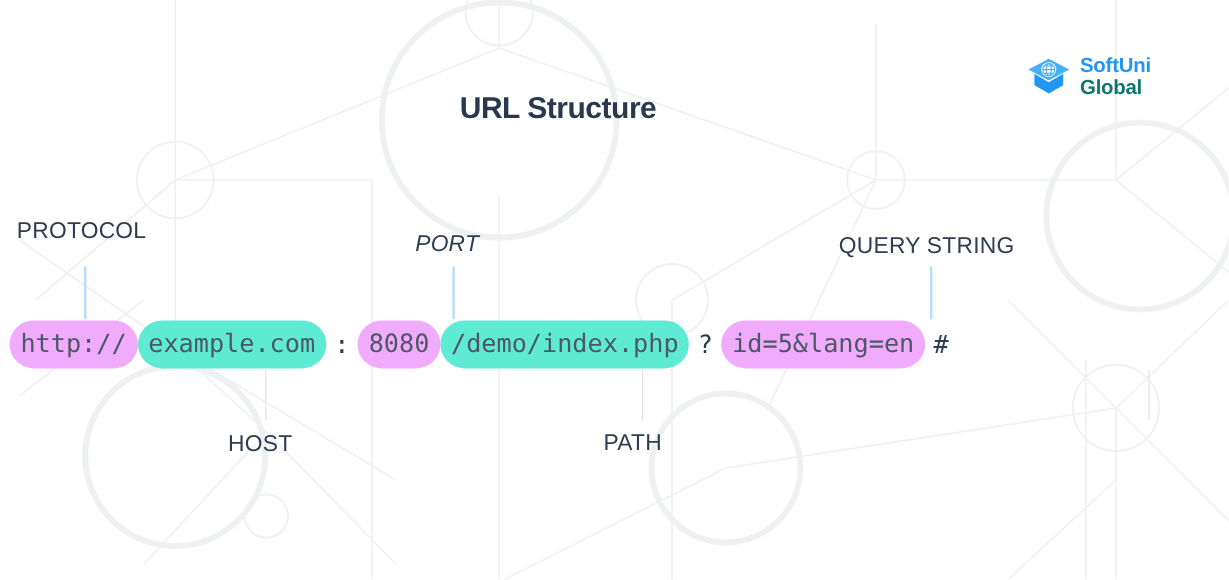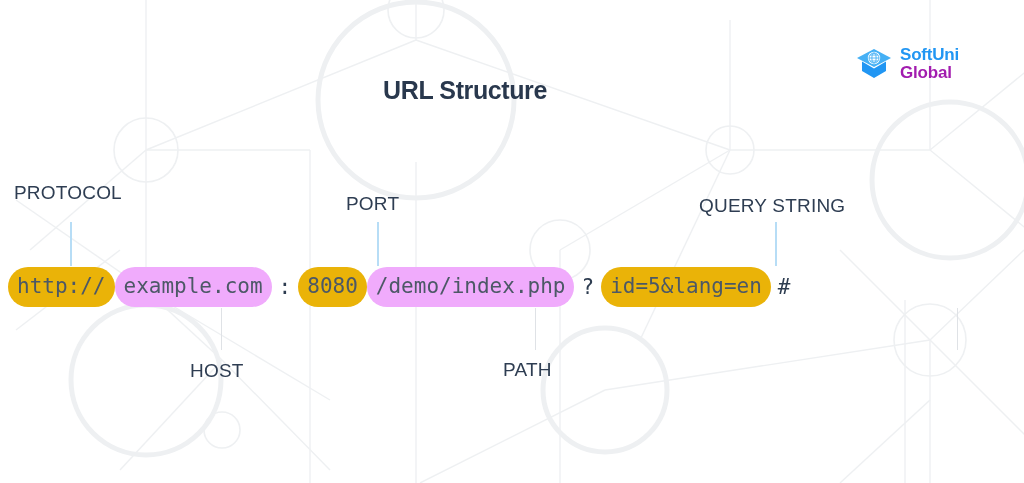--- a/index.html
+++ b/index.html
@@ -52,21 +52,21 @@
   }
   #brand-logo .logo-text {
     display: flex;
     flex-direction: column;
     line-height: 1.03;
     font-size: 17px;
     font-weight: bold;
     color: #2196f3;
     letter-spacing: -0.2px;
   }
-  #brand-logo .logo-text .ln2 { color: #a21caf; }
+  #brand-logo .logo-text .ln2 { color: #0f766e; }
 
   
   #url-row {
     position: absolute;
     left: 8px;
     top: 266px;
     width: 1008px;
     height: 42px;
     display: flex;
     align-items: center;
@@ -75,22 +75,22 @@
   }
   .pill {
     font-family: "DejaVu Sans Mono", "Liberation Mono", monospace;
     font-size: 21px;
     line-height: 1;
     padding: 9px 9px 10px 9px;
     border-radius: 21px;
     color: #4c5866;
     letter-spacing: 0px;
   }
-  .pill.blue { background: #eab308; }
-  .pill.grey { background: #f0abfc; }
+  .pill.blue { background: #f0abfc; }
+  .pill.grey { background: #5eead4; }
   .sep {
     font-family: "DejaVu Sans Mono", "Liberation Mono", monospace;
     font-size: 21px;
     color: #2d3c50;
     padding: 0 7px;
     line-height: 1;
   }
 
   
   .callout {
@@ -183,21 +183,21 @@
 
   <div class="connector" style="left:70px;  top:222px; height:44px;"></div>
   <div class="connector" style="left:377px; top:222px; height:44px;"></div>
   <div class="connector" style="left:775px; top:222px; height:44px;"></div>
 
   <div class="connector grey" style="left:221px; top:308px; height:42px;"></div>
   <div class="connector grey" style="left:535px; top:308px; height:42px;"></div>
   <div class="connector grey" style="left:957px; top:308px; height:42px;"></div>
 
   <div class="callout" style="left:14px;  top:182px;">PROTOCOL</div>
-  <div class="callout" style="left:346px; top:193px;">PORT</div>
+  <div class="callout" style="left:346px; top:193px;font-style:italic;">PORT</div>
   <div class="callout" style="left:699px; top:195px;">QUERY STRING</div>
 
   <div class="callout" style="left:190px; top:360px;text-align:right;">HOST</div>
   <div class="callout" style="left:503px; top:359px;text-align:right;">PATH</div>
 
   <div id="url-row">
     <span class="pill blue">http://</span>
     <span class="pill grey">example.com</span>
     <span class="sep">:</span>
     <span class="pill blue">8080</span>

